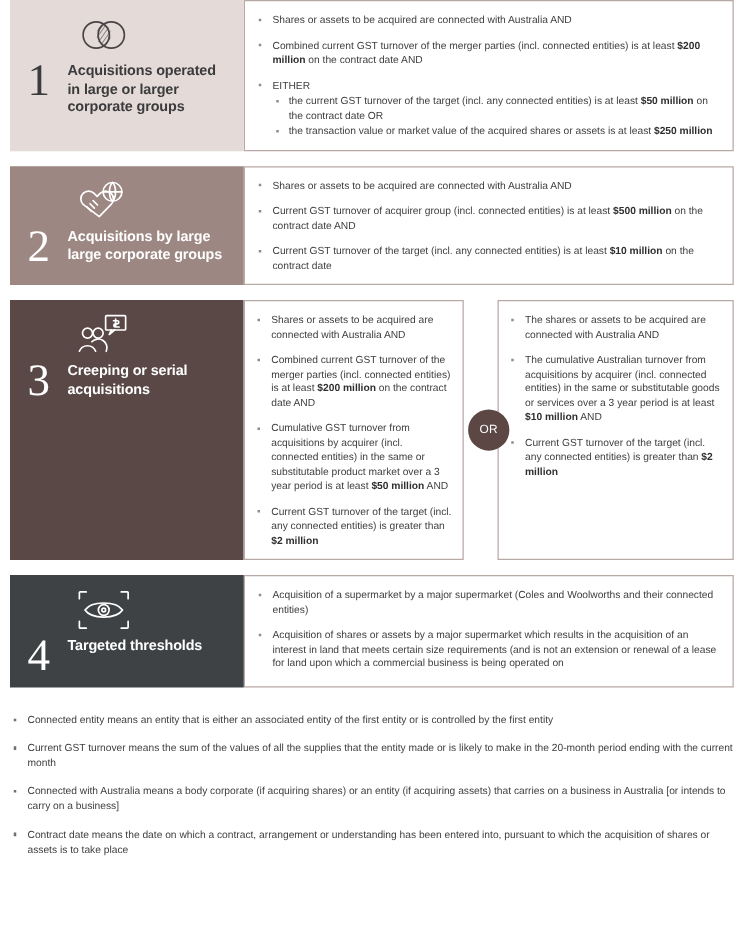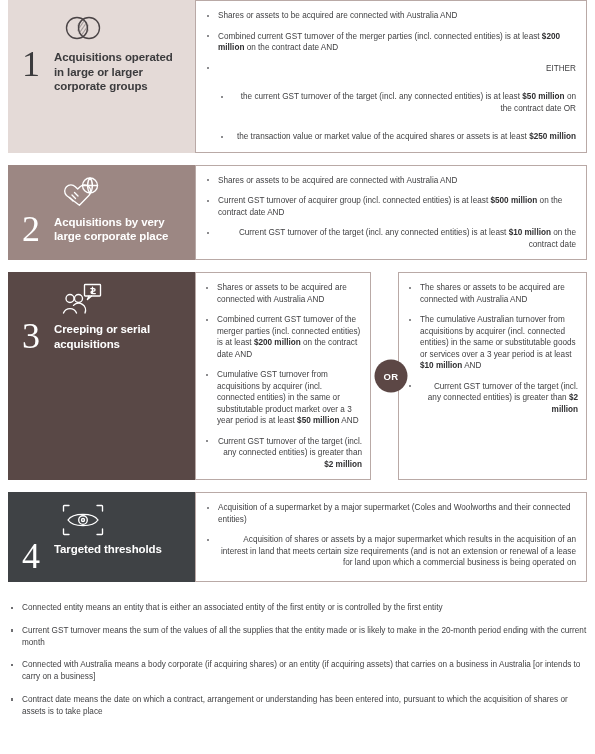--- a/index.html
+++ b/index.html
@@ -114,39 +114,39 @@
     padding: 0;
   }
   ul.bullets > li {
     position: relative;
     padding-left: 16px;
     margin-bottom: 9px;
     font-size: 8.2px;
     line-height: 11.5px;
     color: #3f3f41;
   }
-  ul.bullets > li:last-child { margin-bottom: 0; text-align: right; }
+  ul.bullets > li:last-child { margin-bottom: 0; }
   ul.bullets > li::before {
     content: "";
     position: absolute;
     left: 5px;
     top: 4.5px;
     width: 2.2px;
     height: 2.2px;
     background: #8d8d90;
   }
   ul.bullets ul.sub {
     list-style: none;
     margin: 1px 0 0 0;
     padding: 0;
   }
   ul.bullets ul.sub > li {
     position: relative;
     padding-left: 13px;
-    margin-top: 17px;
+    margin-top: 1px;
     font-size: 8.2px;
     line-height: 11.5px;
   }
   ul.bullets ul.sub > li::before {
     content: "";
     position: absolute;
     left: 3px;
     top: 4.5px;
     width: 2.2px;
     height: 2.2px;
@@ -176,21 +176,21 @@
     position: absolute;
     left: 50%;
     top: 50%;
     transform: translate(-50%, -50%);
     width: 33px;
     height: 33px;
     border-radius: 50%;
     background: #5c4745;
     color: #ffffff;
     font-size: 9.5px;
-    font-weight: bold;
+    font-weight: normal;
     display: flex;
     align-items: center;
     justify-content: center;
     letter-spacing: 0.3px;
     z-index: 5;
   }
 
   
   .footer {
     margin: 20px 8px 0 8px;
@@ -260,21 +260,21 @@
           <div class="icon-wrap">
             <svg class="ico" width="40" height="34" viewBox="0 0 40 34">
       <circle cx="28" cy="9.5" r="7.5"></circle>
       <path d="M20.6 9.5 H35.5 M28 2 c-3.2 3.2 -3.2 11.8 0 15 M28 2 c3.2 3.2 3.2 11.8 0 15"></path>
       <path d="M4.5 19.5 a6.2 6.2 0 0 1 8.8 -8.8 l2.4 2.4 l2.4 -2.4 a6.2 6.2 0 0 1 8.8 8.8 l-9.5 9.8 z"></path>
       <path d="M7.5 21.5 l3.5 3.5 M10 19 l3.5 3.5 M12.5 16.5 l3.5 3.5"></path>
     </svg>
           </div>
           <div class="left-body">
             <div class="big-num">2</div>
-            <div class="card-title">Acquisitions by very large corporate place</div>
+            <div class="card-title">Acquisitions by large large corporate groups</div>
           </div>
         </div>
         <div class="card-right">
           <ul class="bullets">
             <li>Shares or assets to be acquired are connected with Australia AND</li>
             <li>Current GST turnover of acquirer group (incl. connected entities) is at least <b>$500 million</b> on the contract date AND</li>
             <li>Current GST turnover of the target (incl. any connected entities) is at least <b>$10 million</b> on the contract date</li>
           </ul>
         </div>
       </div>

